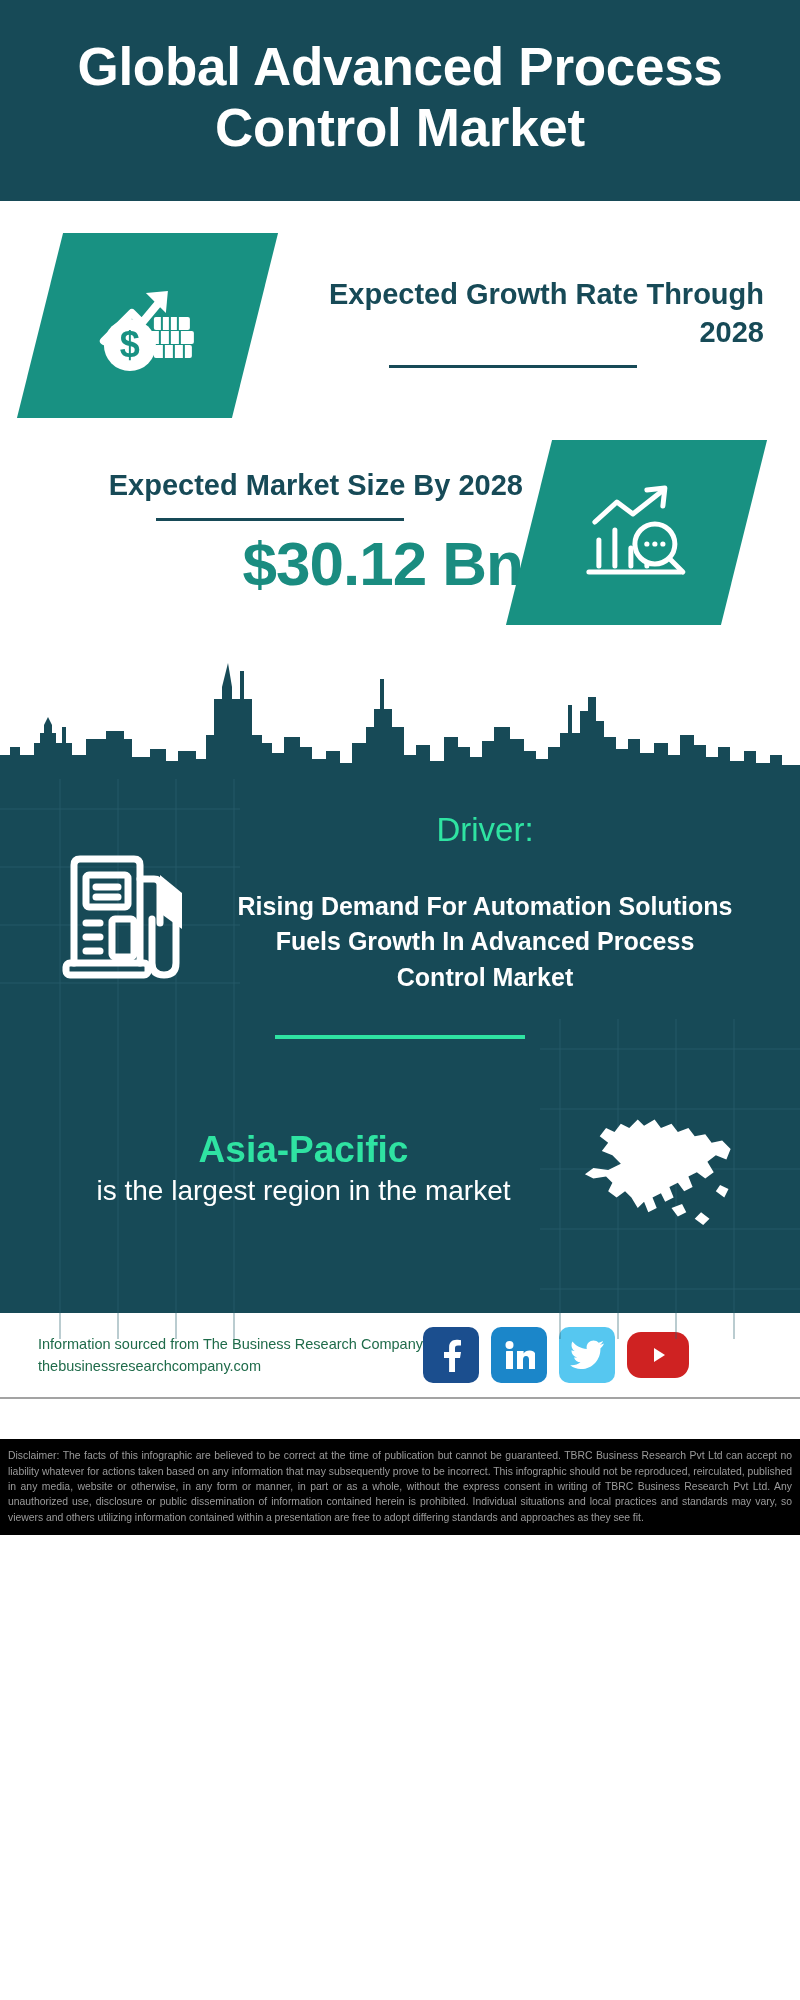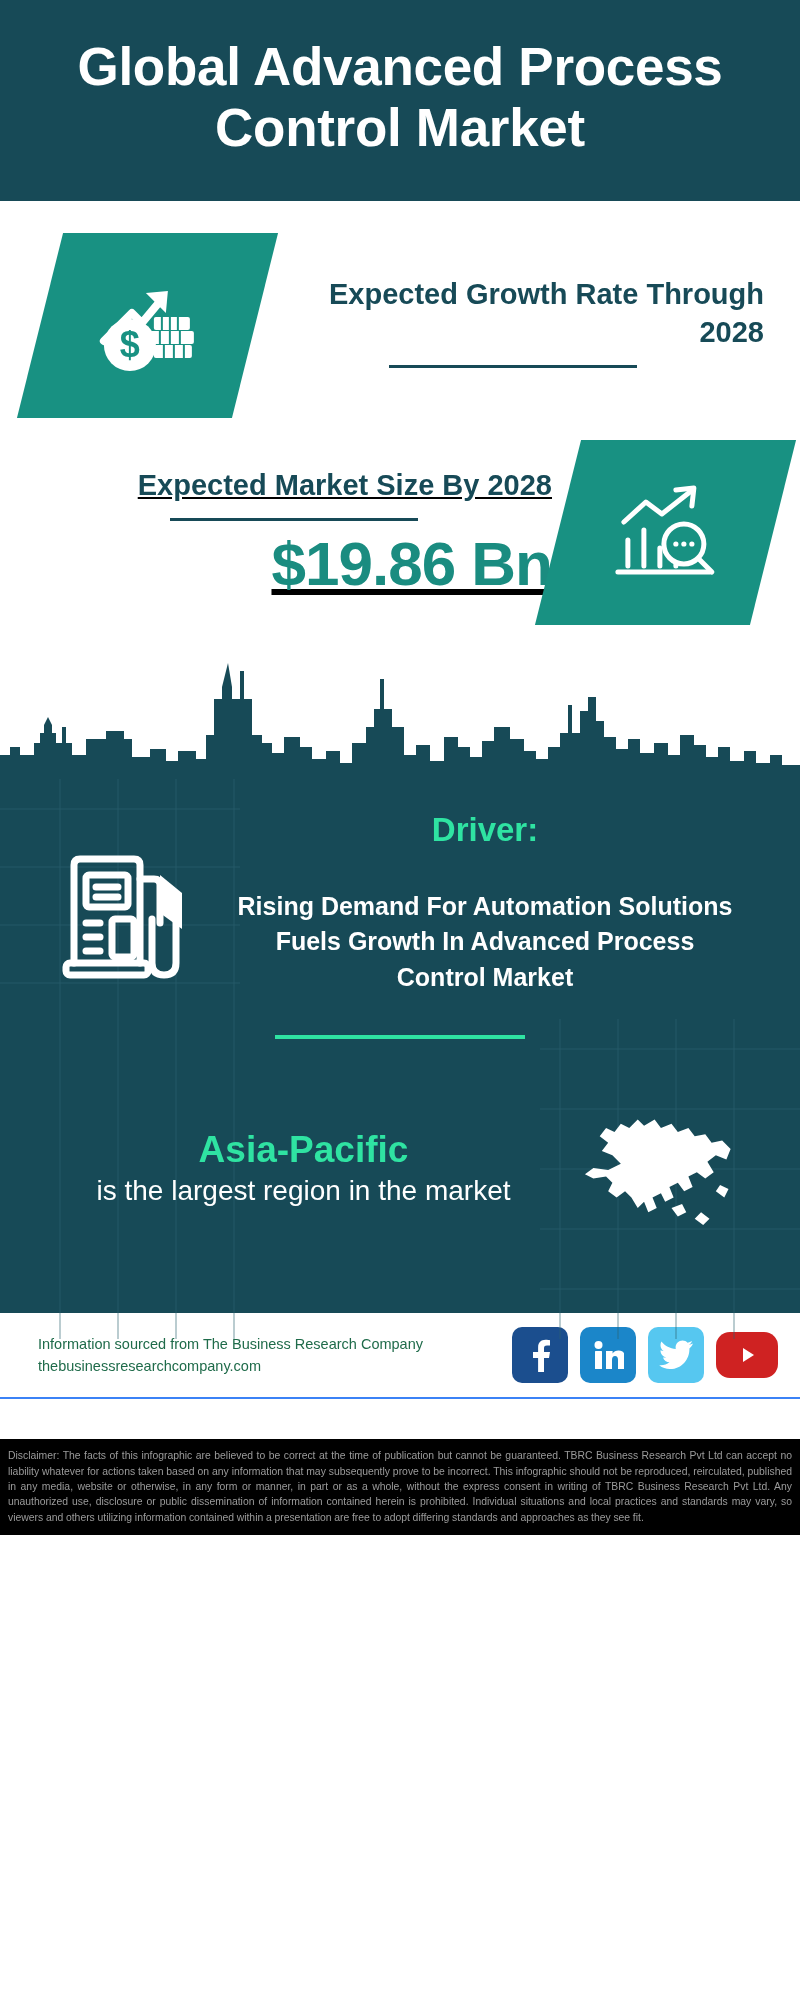--- a/index.html
+++ b/index.html
@@ -38,21 +38,21 @@
     padding-top: 10px;
     position: relative;
   }
 
   .stat-row {
     display: flex;
     align-items: center;
     padding: 22px 0 0 0;
   }
   .stat-row.rowA { padding-left: 40px; padding-right: 30px; }
-  .stat-row.rowB { padding-left: 30px; padding-right: 27px; text-decoration: underline; }
+  .stat-row.rowB { padding-left: 30px; padding-right: 56px; }
 
   .para {
     width: 215px;
     height: 185px;
     flex: 0 0 auto;
     background: #189182;
     transform: skewX(-14deg);
     display: flex;
     align-items: center;
     justify-content: center;
@@ -119,21 +119,21 @@
     padding-top: 24px;
   }
   .driver-body {
     flex: 1 1 auto;
     text-align: center;
     padding-right: 14px;
   }
   .driver-title {
     color: #2fe3a2;
     font-size: 33px;
-    font-weight: bold;
+    font-weight: normal;
     margin-bottom: 14px;
   }
   .driver-text {
     color: #ffffff;
     font-size: 25px;
     font-weight: bold;
     line-height: 1.42;
     margin-top: 40px;
   }
 
@@ -173,23 +173,22 @@
     flex: 0 0 auto;
     width: 215px;
     height: 190px;
   }
 
   
   .source-bar {
     background: #ffffff;
     display: flex;
     align-items: center;
-    justify-content: space-between;
     padding: 14px 22px 14px 38px;
-    border-bottom: 2px solid #3b82f6;
+    border-bottom: 2px solid #a3a3a3;
   }
   .source-text {
     color: #1f6b4a;
     font-size: 14.5px;
     line-height: 1.55;
   }
   .socials { display: flex; gap: 12px; align-items: center; }
   .social {
     width: 56px; height: 56px;
     border-radius: 10px;
@@ -254,21 +253,21 @@
       <div class="stat-text">
         <div class="stat-label">Expected Growth Rate Through 2028</div>
         <div class="stat-rule"></div>
       </div>
     </div>
 
     <div class="stat-row rowB">
       <div class="stat-text">
         <div class="stat-label">Expected Market Size By 2028</div>
         <div class="stat-rule"></div>
-        <div class="stat-value">$19.86 Bn</div>
+        <div class="stat-value">$30.12 Bn</div>
       </div>
       <div class="para">
         <svg width="120" height="110" viewBox="0 0 120 110">
           <g stroke="#ffffff" stroke-width="5" fill="none" stroke-linecap="round" stroke-linejoin="round">
 
             <path d="M18 44 L40 24 L56 36 L84 14"></path>
             <path d="M70 12 L88 10 L86 28"></path>
 
             <line x1="22" y1="88" x2="22" y2="62"></line>
             <line x1="38" y1="88" x2="38" y2="52"></line>

